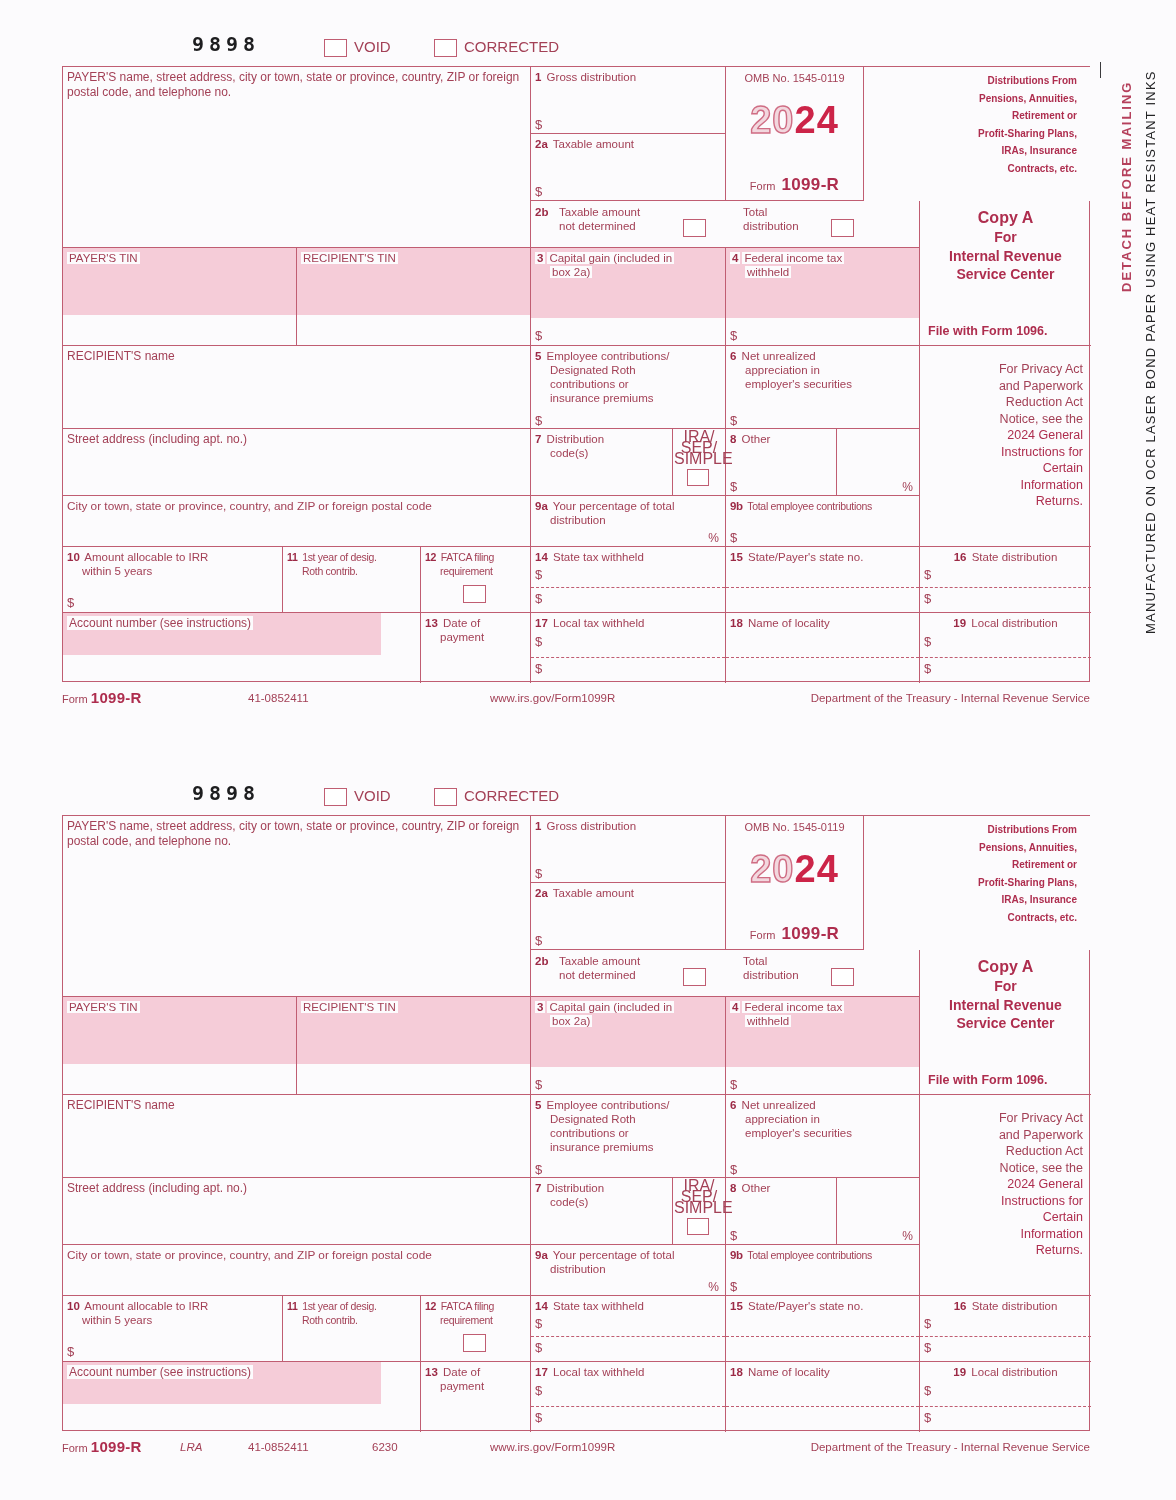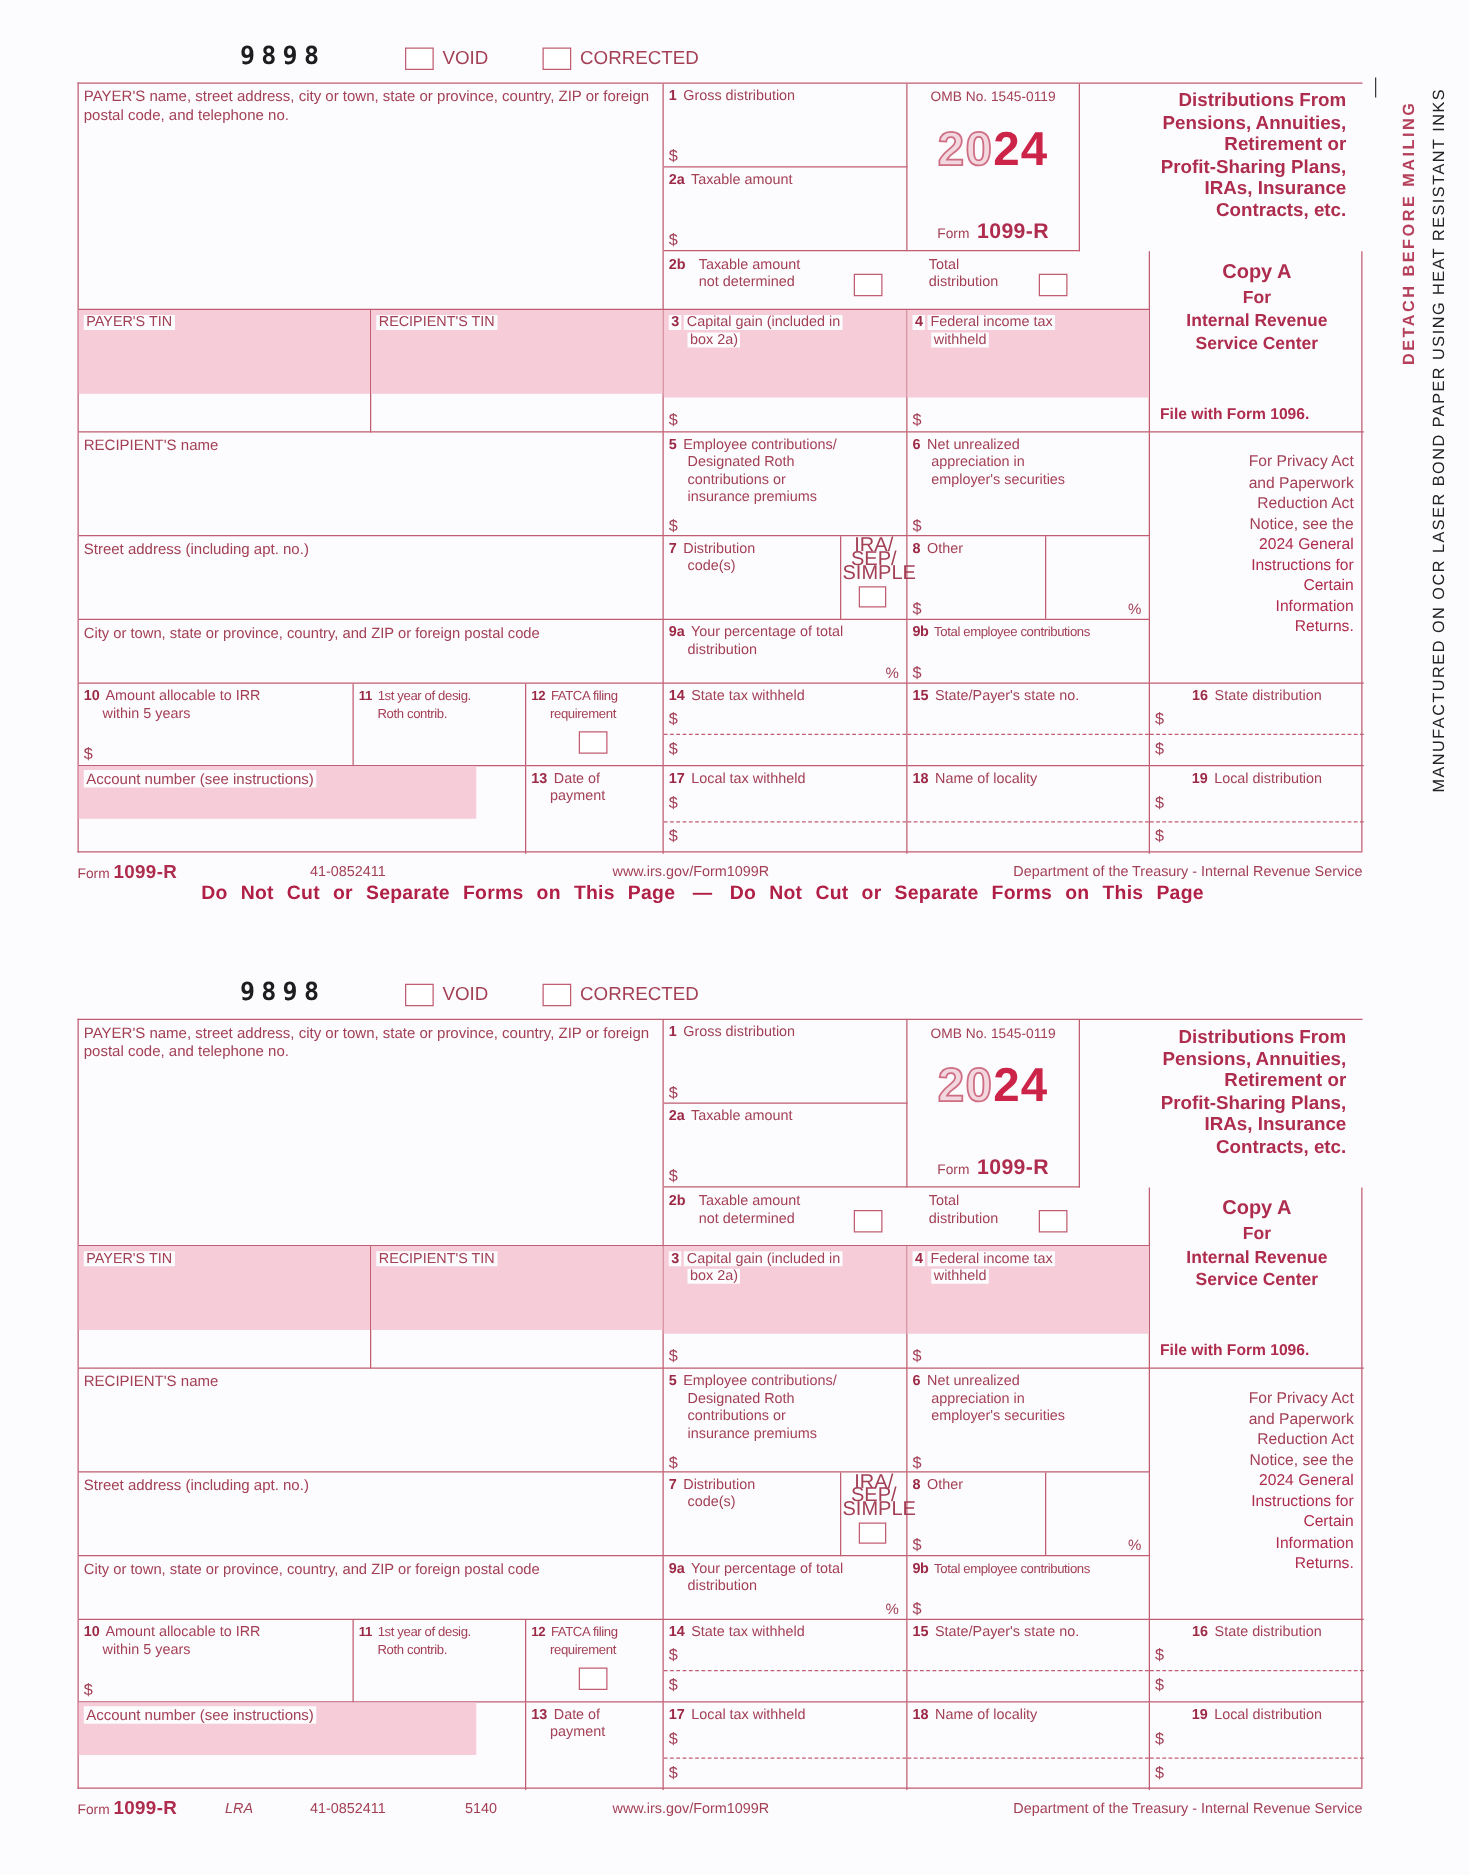--- a/index.html
+++ b/index.html
@@ -48,21 +48,21 @@
   .omb-no{font-size:11px;color:var(--ink);margin-top:2px;display:block;}
   .year{margin-top:16px;font-size:38px;font-weight:800;letter-spacing:1px;line-height:40px;}
   .y-outline{color:#f2d7de;-webkit-text-stroke:1.4px #cf6d84;}
   .y-solid{color:var(--year);}
   .form-id{position:absolute;bottom:5px;left:0;right:0;font-size:11px;color:var(--ink);}
   .form-id b{font-size:17px;color:var(--ink-bold);letter-spacing:0.3px;}
 
   
   .title-block{position:absolute;left:801px;top:0;width:227px;height:134px;
                text-align:right;padding:5px 14px 0 0;box-sizing:border-box;}
-  .title-block span{display:block;font-size:15px;font-weight:700;color:var(--ink-bold);
+  .title-block span{display:block;font-size:10px;font-weight:700;color:var(--ink-bold);
                     line-height:17.5px;}
   .copya-cell{text-align:right;padding:6px 10px;}
   .copya-cell .c1{font-size:16px;font-weight:700;color:var(--ink-bold);display:block;line-height:21px;}
   .copya-cell .c2{font-size:14px;font-weight:700;color:var(--ink-bold);display:block;line-height:18.5px;}
   .filewith{position:absolute;left:8px;bottom:7px;font-size:12.5px;font-weight:700;color:var(--ink-bold);}
   .privacy{position:absolute;left:857px;top:279px;width:171px;height:201px;box-sizing:border-box;
            border-bottom:1.5px solid var(--line);text-align:right;padding:15px 8px 0 0;}
   .privacy span{display:block;font-size:12.5px;line-height:16.5px;color:var(--ink);}
   .privacy span.pb{font-weight:400;color:var(--ink-bold);}
   .b7sub{font-size:16px;line-height:11px;color:var(--ink);text-align:center;display:block;}
@@ -272,23 +272,20 @@
   <div class="footer">
     <span class="f-form"><span>Form</span> <b>1099-R</b></span>
     <span class="f-lra"></span>
     <span class="f-ctrl">41-0852411</span>
     <span class="f-5140"></span>
     <span class="f-url">www.irs.gov/Form1099R</span>
     <span class="f-dept">Department of the Treasury - Internal Revenue Service</span>
   </div>
 </div>
 
-  <div class="dnc">
-    <span>Do Not Cut or Separate Forms on This Page</span><span class="dnc-dash">—</span><span>Do Not Cut or Separate Forms on This Page</span>
-  </div>
 
   <div class="form-slot" id="slot-1" style="top:785px;">
   <div class="code">9898</div>
   <div class="hdr-chk" style="left:262px;">
     <span class="cb"></span><span>VOID</span>
   </div>
   <div class="hdr-chk" style="left:372px;">
     <span class="cb"></span><span>CORRECTED</span>
   </div>
 
@@ -455,21 +452,21 @@
       <span class="pb">Certain</span>
           <span class="pb">Information</span>
       <span class="pb">Returns.</span>
     </div>
   </div>
 
   <div class="footer">
     <span class="f-form"><span>Form</span> <b>1099-R</b></span>
     <span class="f-lra">LRA</span>
     <span class="f-ctrl">41-0852411</span>
-    <span class="f-5140">5140</span>
+    <span class="f-5140">6230</span>
     <span class="f-url">www.irs.gov/Form1099R</span>
     <span class="f-dept">Department of the Treasury - Internal Revenue Service</span>
   </div>
 </div>
 
   <div class="cut-tick"></div>
   <div class="side side-red">DETACH BEFORE MAILING</div>
   <div class="side side-black">MANUFACTURED ON OCR LASER BOND PAPER USING HEAT RESISTANT INKS</div>
 </div>
 

